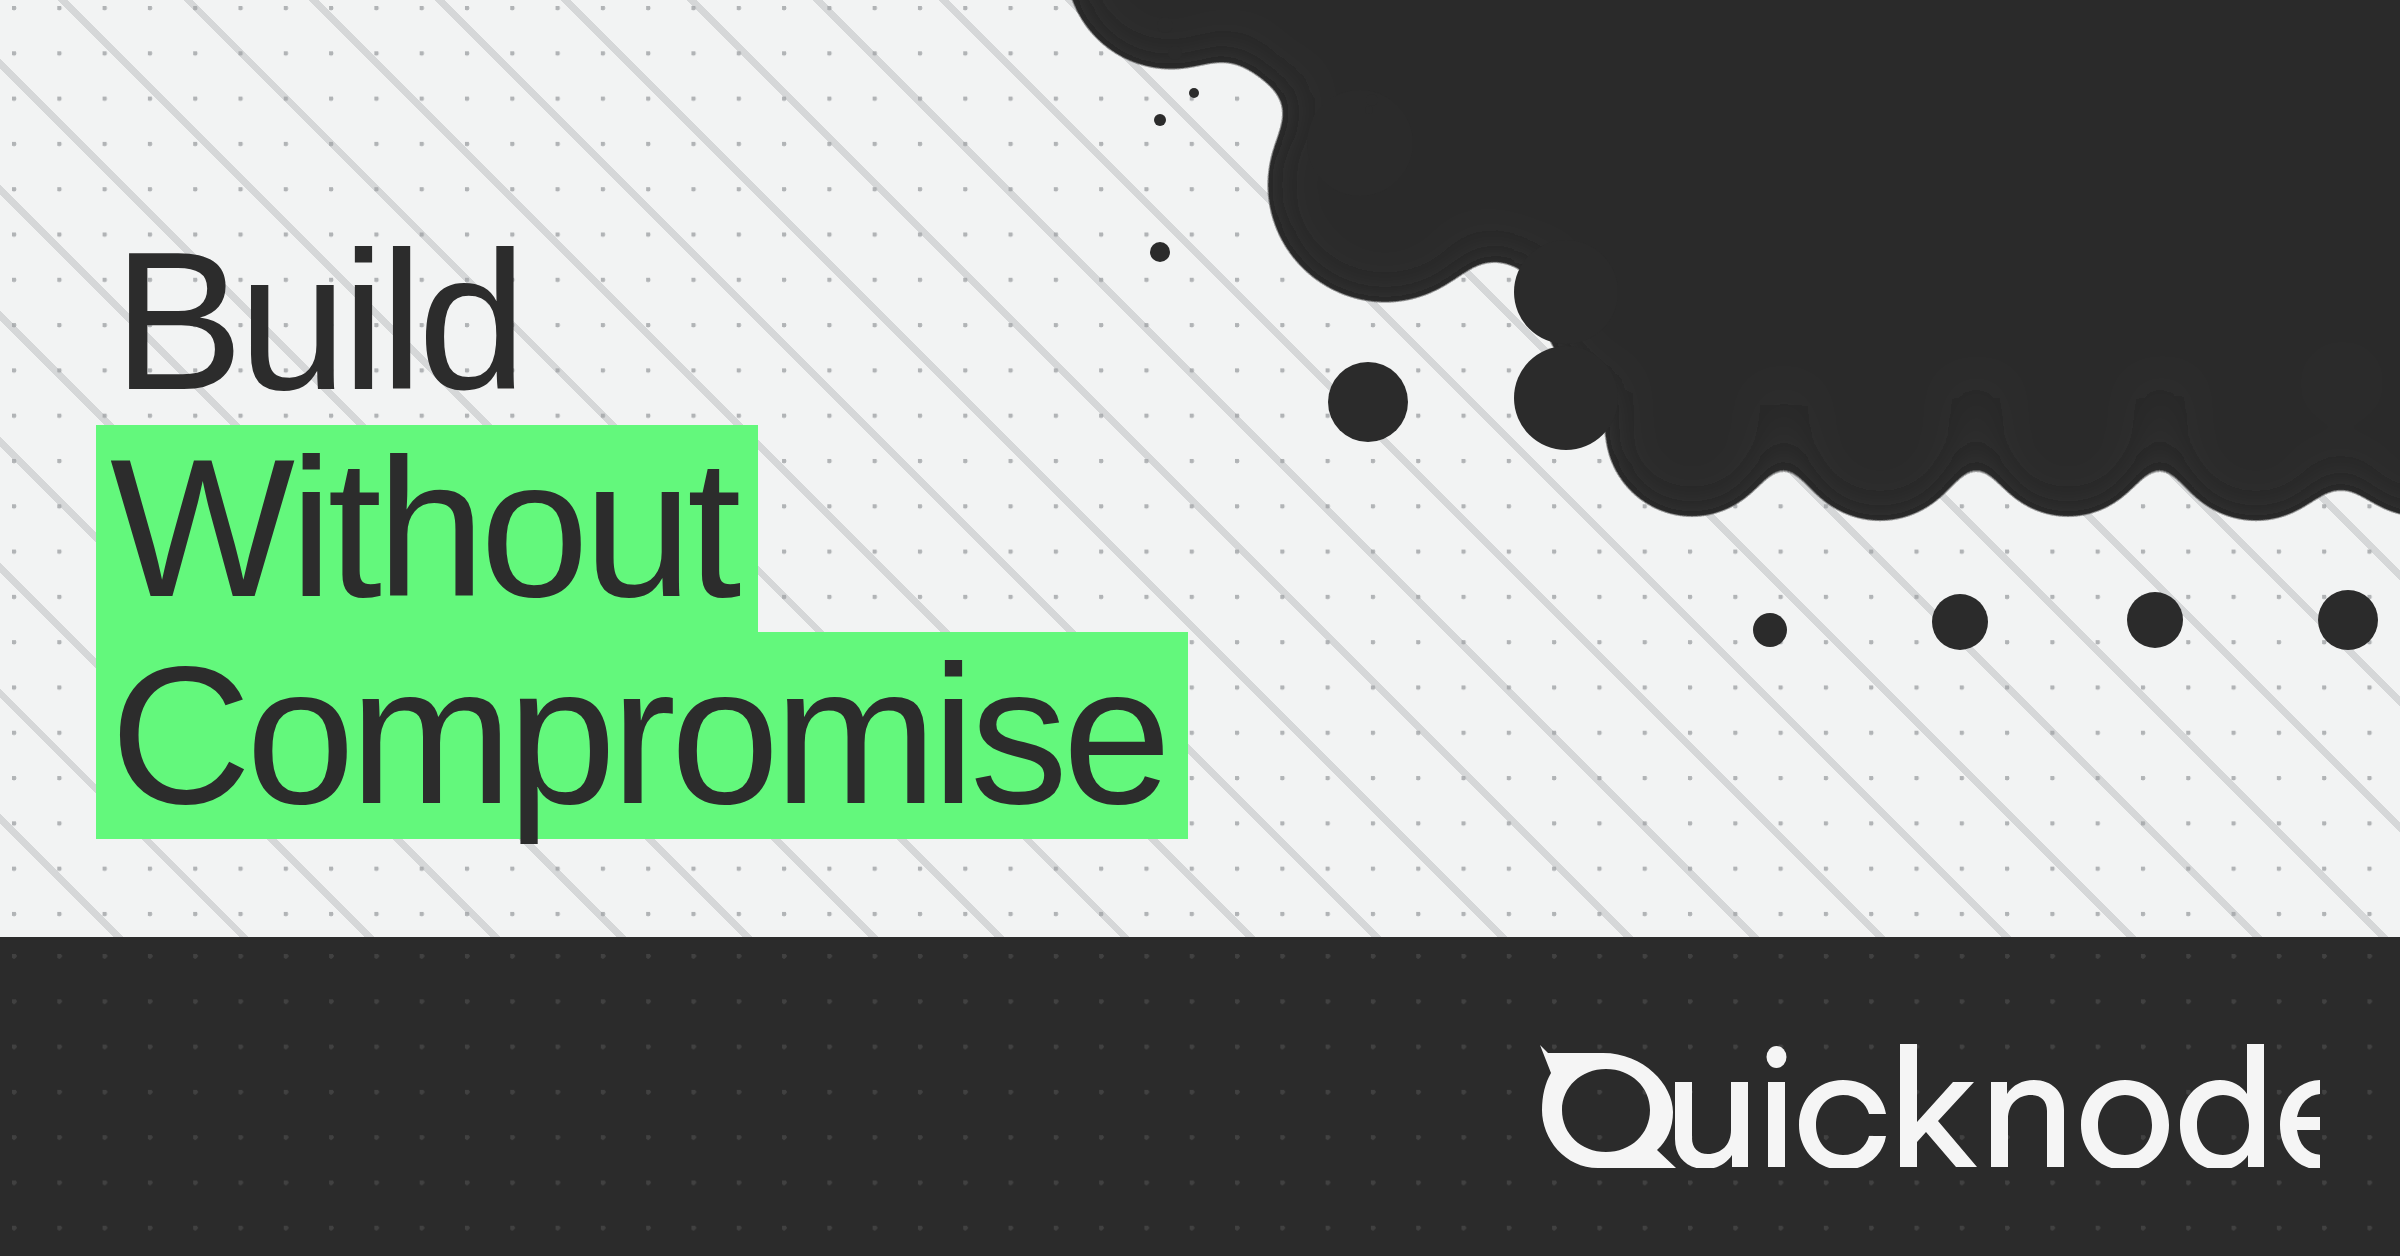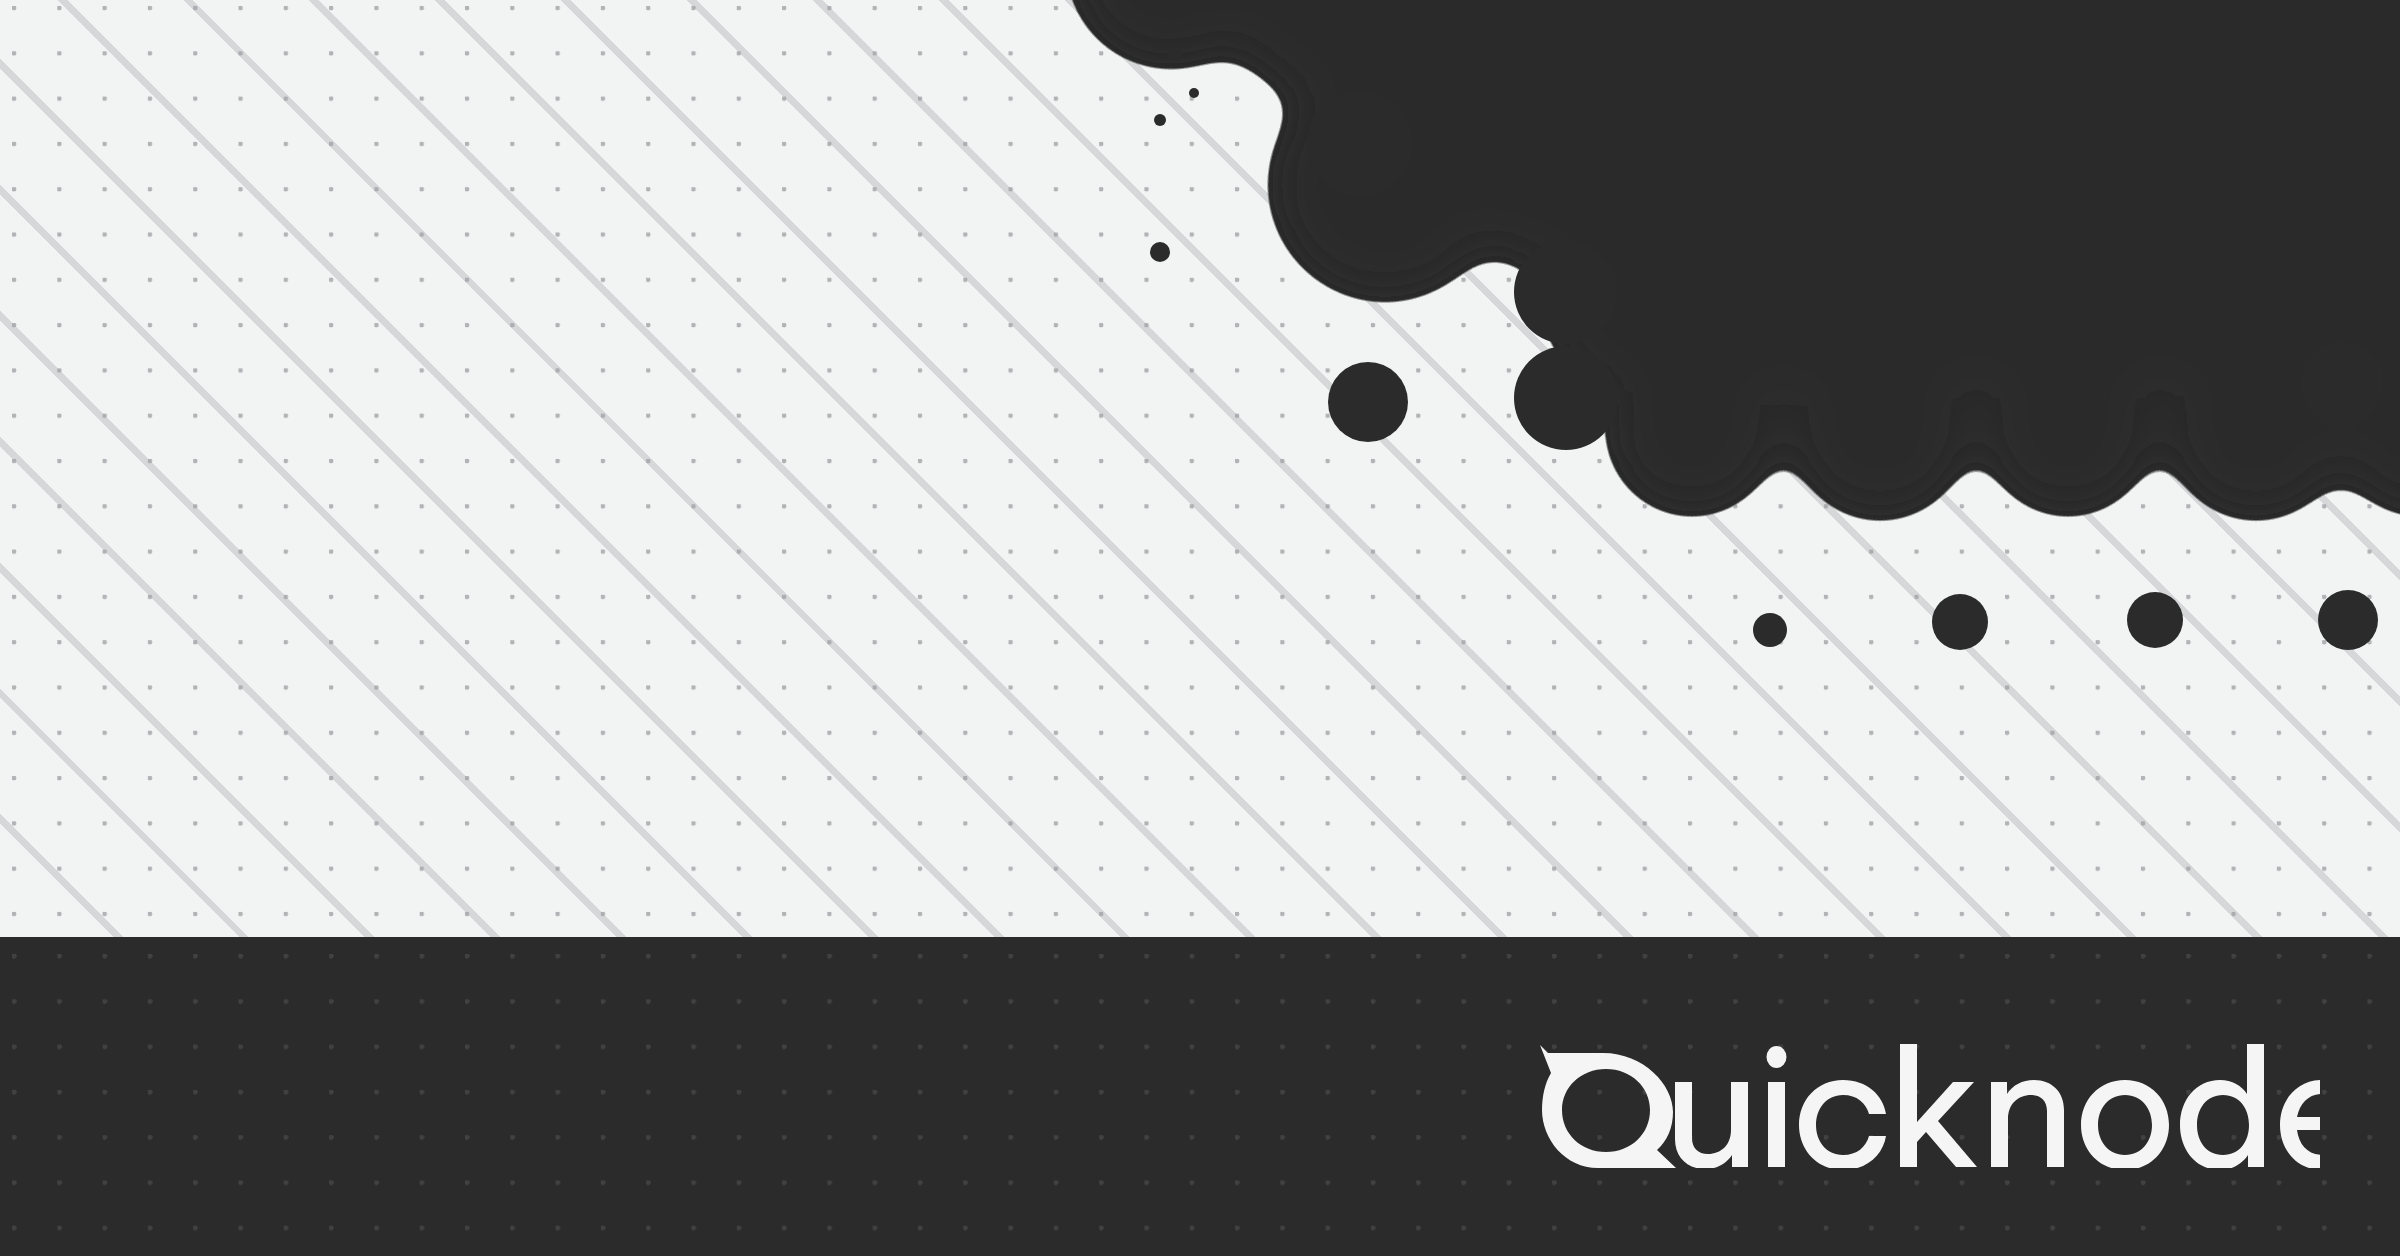--- a/index.html
+++ b/index.html
@@ -179,20 +179,25 @@
         <circle cx="1160" cy="120" r="6"></circle>
         <circle cx="1194" cy="93" r="5"></circle>
         <circle cx="1770" cy="630" r="17"></circle>
         <circle cx="1960" cy="622" r="28"></circle>
         <circle cx="2155" cy="620" r="28"></circle>
         <circle cx="2348" cy="620" r="30"></circle>
       </g>
     </svg>
   </div>
 
+  <div class="headline">
+    <span class="hl-line hl-plain hl-l1"><span class="ink">Build</span></span>
+    <span class="hl-line hl-hi"><span class="ink">Without</span></span>
+    <span class="hl-line hl-hi"><span class="ink">Compromise</span></span>
+  </div>
 
   <div class="dark-bar">
     <div class="logo">
       <svg viewBox="0 0 780 126" xmlns="http://www.w3.org/2000/svg" role="img" aria-label="Quicknode">
         <g fill="#f5f5f5">
 
           <path d="M 8 11 L 63 11 C 104 11 133 43 133 70 C 133 86 127 99 117 108 L 136 126 L 58 126 C 25 126 2 97 2 68 C 2 54 5 41 11 31 L 0 3 Z
                    M 66 27 C 41 27 22 45 22 68 C 22 92 41 110 66 110 C 91 110 110 92 110 68 C 110 45 91 27 66 27 Z"></path>
 
           <path d="M 152 40 L 152 96 C 152 106 158 112 168 112 C 181 112 191 103 191 88 L 191 40 L 208 40 L 208 125 L 192 125 L 192 113 C 186 122 177 127 165 127 C 147 127 135 115 135 97 L 135 40 Z"></path>

